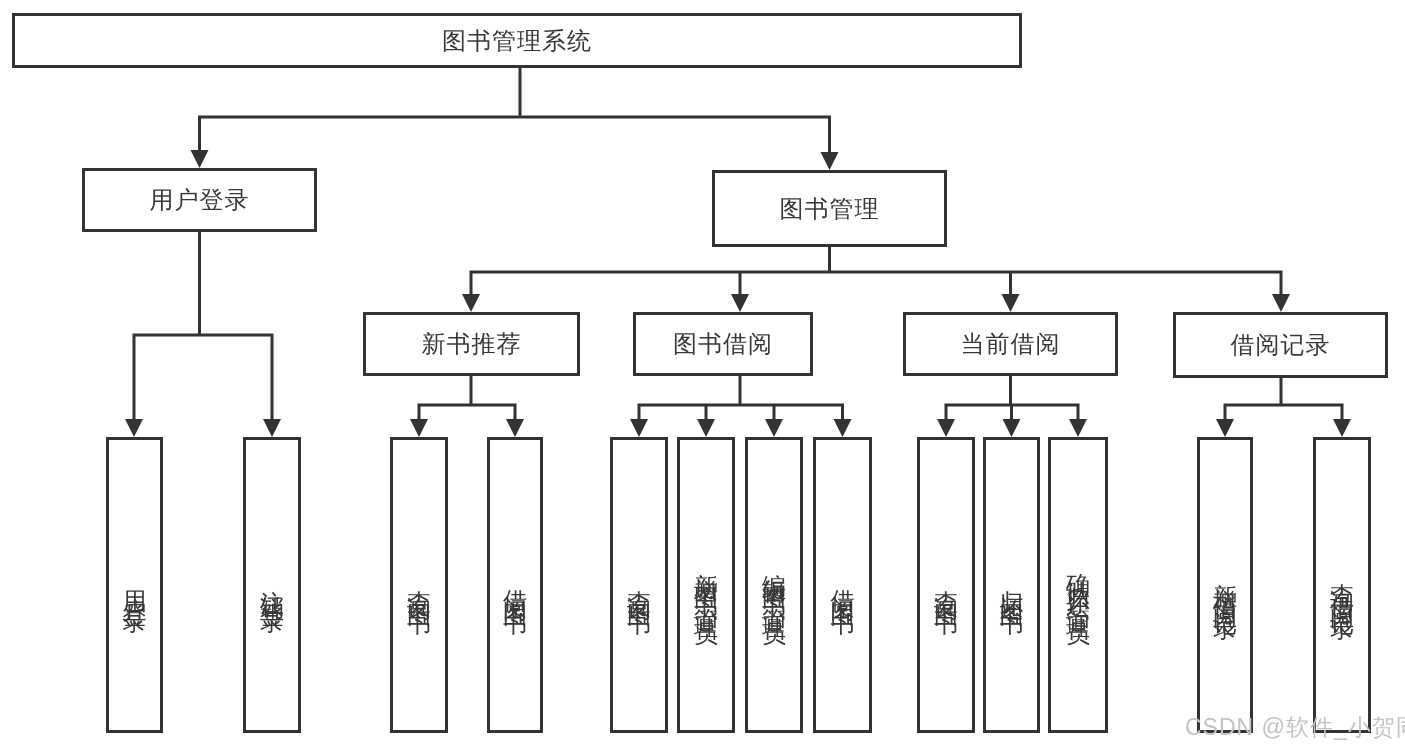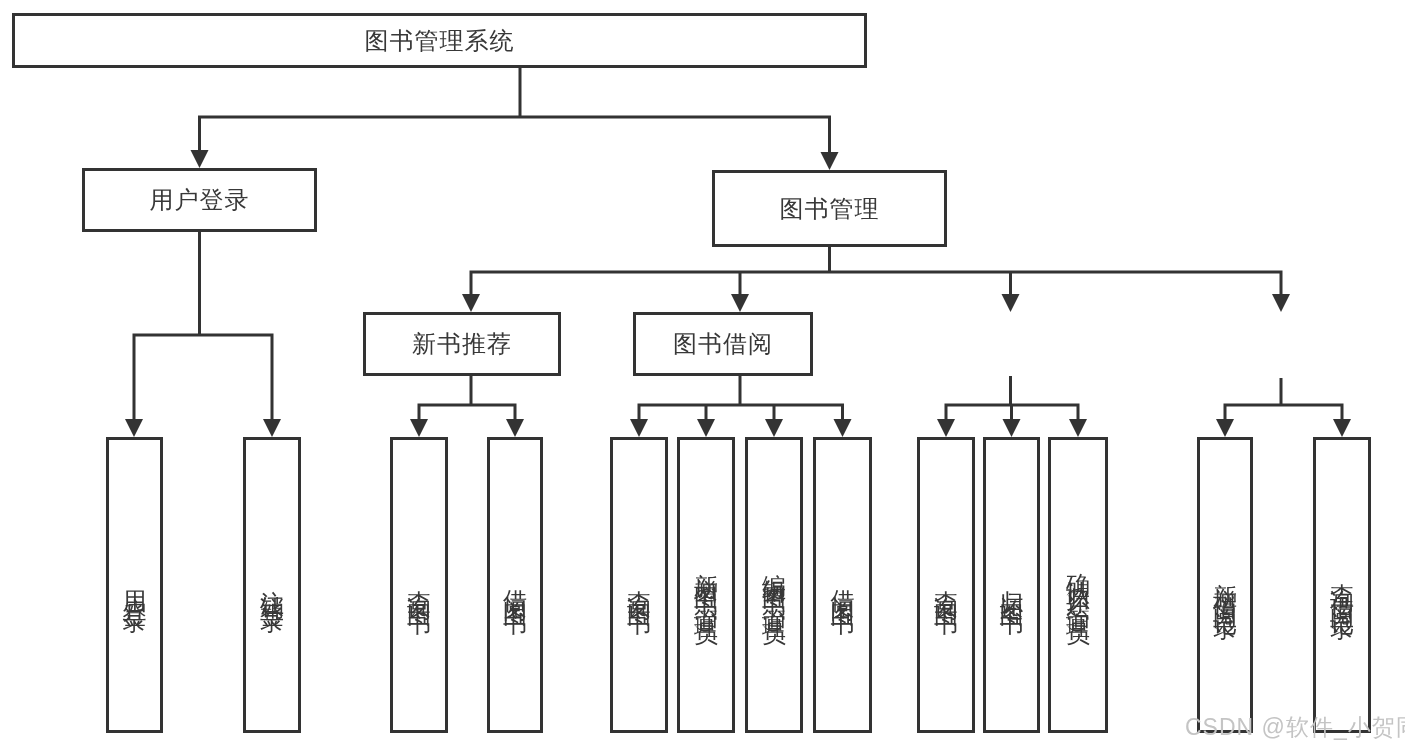--- a/index.html
+++ b/index.html
@@ -77,36 +77,42 @@
       <polygon points="765,419 783,419 774,437"></polygon>
       <polygon points="833.5,419 851.5,419 842.5,437"></polygon>
       <polygon points="937,419 955,419 946,437"></polygon>
       <polygon points="1002.5,419 1020.5,419 1011.5,437"></polygon>
       <polygon points="1069,419 1087,419 1078,437"></polygon>
       <polygon points="1216,419 1234,419 1225,437"></polygon>
       <polygon points="1333,419 1351,419 1342,437"></polygon>
     </g>
   </svg>
 
-  <div class="node" style="left:12px;top:13px;width:855px;height:55px">
+  <div class="node" style="left:12px;top:13px;width:1010px;height:55px">
     <span class="hlabel">图书管理系统</span>
   </div>
 
   <div class="node" style="left:82px;top:168px;width:235px;height:64px">
     <span class="hlabel">用户登录</span>
   </div>
   <div class="node" style="left:712px;top:170px;width:235px;height:77px">
     <span class="hlabel">图书管理</span>
   </div>
 
-  <div class="node" style="left:363px;top:312px;width:198px;height:64px">
+  <div class="node" style="left:363px;top:312px;width:217px;height:64px">
     <span class="hlabel">新书推荐</span>
   </div>
   <div class="node" style="left:633px;top:312px;width:180px;height:64px">
     <span class="hlabel">图书借阅</span>
+  </div>
+  <div class="node" style="left:903px;top:312px;width:215px;height:64px">
+    <span class="hlabel">当前借阅</span>
+  </div>
+  <div class="node" style="left:1173px;top:312px;width:215px;height:66px">
+    <span class="hlabel">借阅记录</span>
   </div>
 
   <div class="node" style="left:106px;top:437px;width:57px;height:296px">
     <span class="vlabel">用户登录</span>
   </div>
   <div class="node" style="left:243px;top:437px;width:58px;height:296px">
     <span class="vlabel">注销登录</span>
   </div>
 
   <div class="node" style="left:390px;top:437px;width:58px;height:296px">

